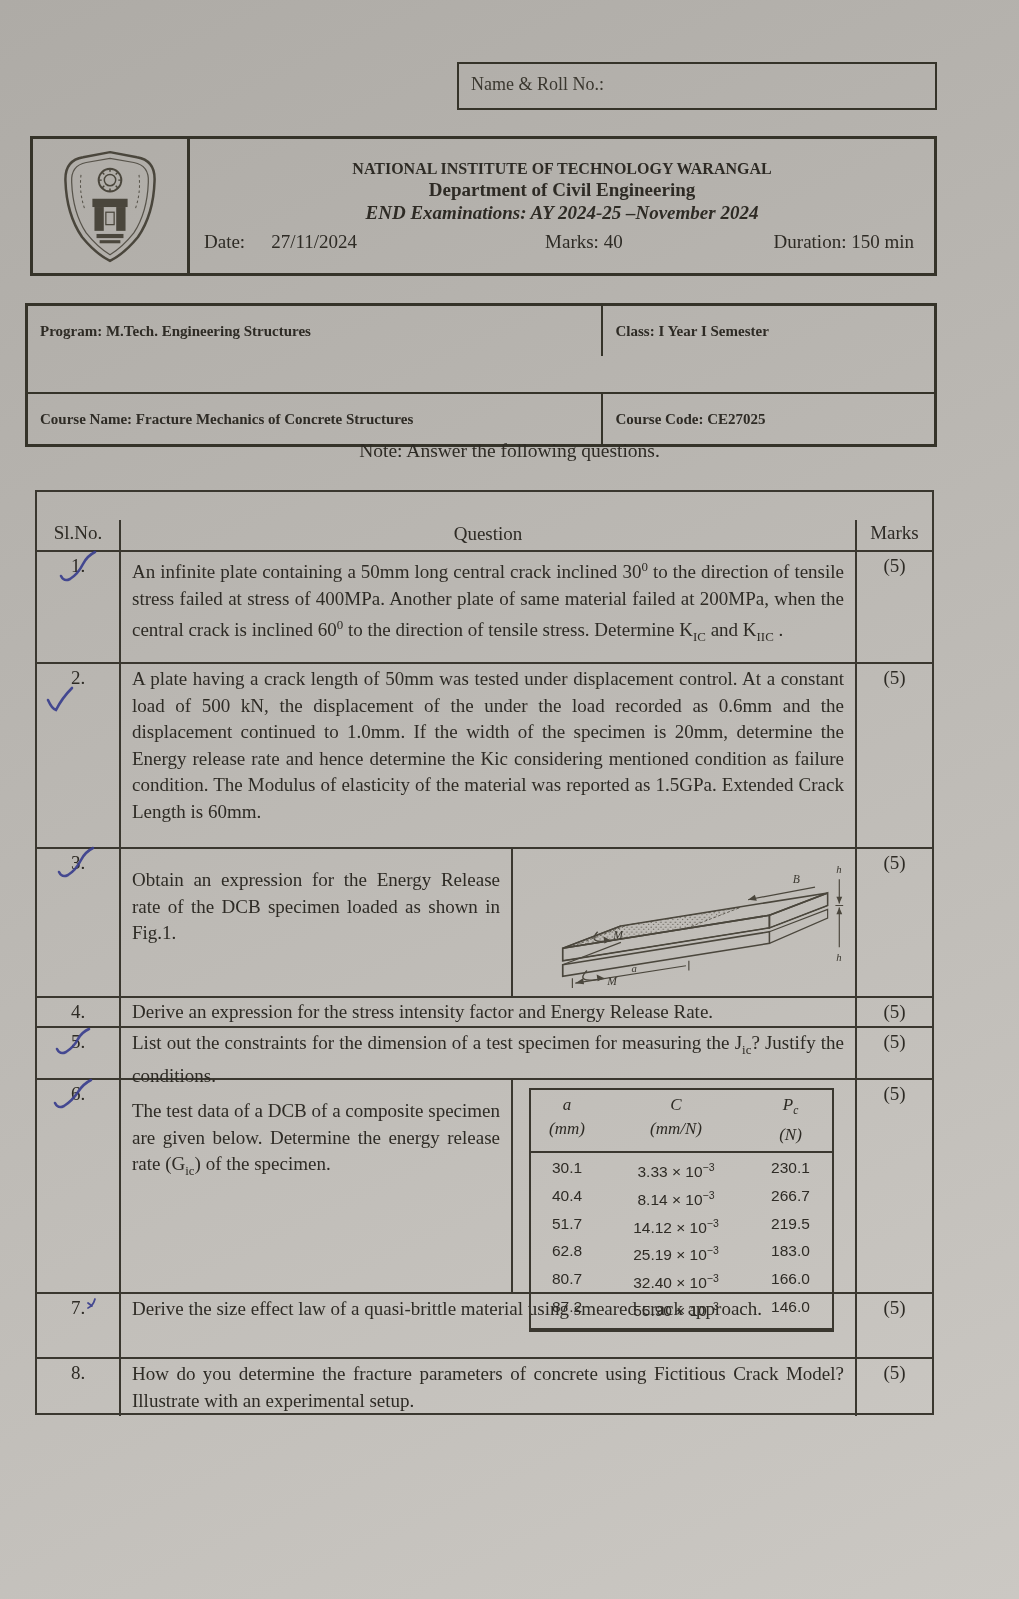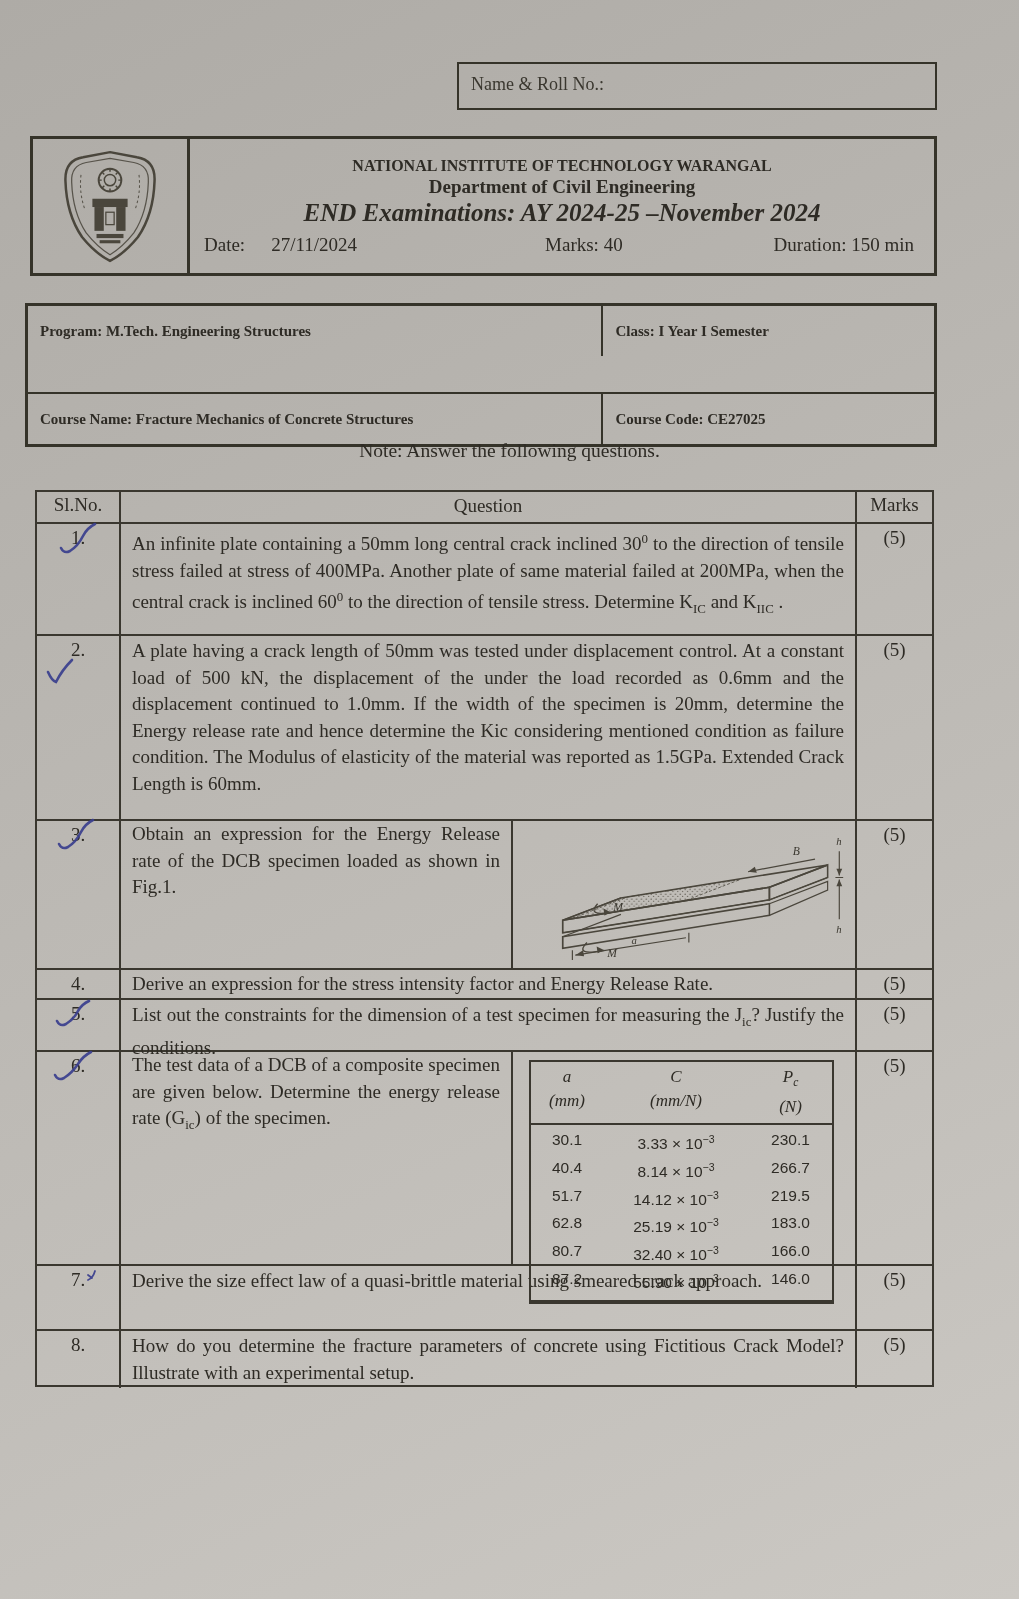--- a/index.html
+++ b/index.html
@@ -15,49 +15,49 @@
   }
   
   .name-box{position:absolute;left:457px;top:62px;width:476px;height:44px;border:2px solid #353329;}
   .name-box span{display:block;margin:10px 0 0 12px;font-size:18px;color:#3a372f;}
   
   .header-box{position:absolute;left:30px;top:136px;width:901px;height:134px;border:3px solid #353329;display:flex;}
   .logo-cell{width:154px;border-right:3px solid #353329;display:flex;align-items:center;justify-content:center;}
   .header-main{flex:1;display:flex;flex-direction:column;justify-content:center;padding:2px 10px;}
   .inst{font-weight:bold;font-size:16px;text-align:center;}
   .dept{font-weight:bold;font-size:19px;text-align:center;margin-top:1px;}
-  .exam{font-weight:bold;font-style:italic;font-size:25px;text-align:center;margin-top:1px;}
+  .exam{font-weight:bold;font-style:italic;font-size:19px;text-align:center;margin-top:1px;}
   .meta{display:flex;font-size:19px;margin-top:7px;padding:0 4px;align-items:center;}
   .meta .m-date{width:37%;}
   .meta .m-date b{font-weight:normal;margin-right:26px;}
   .meta .m-marks{width:33%;text-align:center;}
   .meta .m-dur{width:30%;text-align:right;padding-right:6px;}
   
   .course-table{position:absolute;left:25px;top:303px;width:906px;border:3px solid #353329;display:grid;grid-template-columns:63.3% 36.7%;}
   .course-table .cell{height:50px;display:flex;align-items:center;padding:0 12px;font-weight:bold;font-size:15px;}
   .course-table .cr{border-left:2.5px solid #353329;}
   .course-table .cb{border-top:2.5px solid #353329;margin-top:36px;}
   
   .note{position:absolute;top:440px;left:0;width:100%;text-align:center;font-size:19.5px;}
   
   .qtable{position:absolute;left:35px;top:490px;width:895px;border:2.5px solid var(--ln);background:rgba(255,255,255,0.02);}
   .qrow{display:grid;grid-template-columns:84px 1fr 77px;}
   .qrow + .qrow{border-top:2px solid var(--ln);}
   .c-no{border-right:2px solid var(--ln);text-align:center;font-size:19px;padding-top:3px;position:relative;}
   .c-m{border-left:2px solid var(--ln);text-align:center;font-size:19px;padding-top:3px;}
   .c-q{font-size:19px;line-height:26.5px;text-align:justify;padding:2px 11px;}
-  .hrow{height:30px;}
+  .hrow{height:30px;margin-top:28px;}
   .hrow .c-no,.hrow .c-m{padding-top:2px;}
   .hrow .c-q{text-align:center;padding-top:2px;line-height:24px;}
   .rh1{height:110px;} .rh2{height:183px;} .rh3{height:147px;} .rh4{height:28px;}
   .rh5{height:50px;} .rh6{height:212px;} .rh7{height:63px;} .rh8{height:54px;}
   .rh4 .c-q{padding-top:1px;line-height:25px;}
   
   .c-q.split{display:flex;padding:0;text-align:left;}
-  .split .txt{width:390px;box-sizing:border-box;padding:0 11px;text-align:justify;}
+  .split .txt{width:390px;box-sizing:border-box;padding:18px 11px;text-align:justify;}
   .split .sub{flex:1;border-left:2px solid var(--ln);position:relative;}
   .fig-wrap{display:flex;align-items:center;justify-content:center;height:100%;}
   
   .dtable{position:absolute;left:16px;top:8px;width:301px;border:2.5px solid var(--ln);border-bottom-width:4px;font-style:normal;}
   .dhead,.drow{display:grid;grid-template-columns:72px 146px 1fr;text-align:center;}
   .dhead{border-bottom:2px solid var(--ln);padding:3px 0 4px 0;font-style:italic;font-size:17px;line-height:24px;}
   .dbody{padding:3px 0 6px 0;}
   .drow{font-family:"Liberation Sans",sans-serif;font-size:15.5px;line-height:23.5px;}
   sup{font-size:0.68em;} sub{font-size:0.68em;}
   

